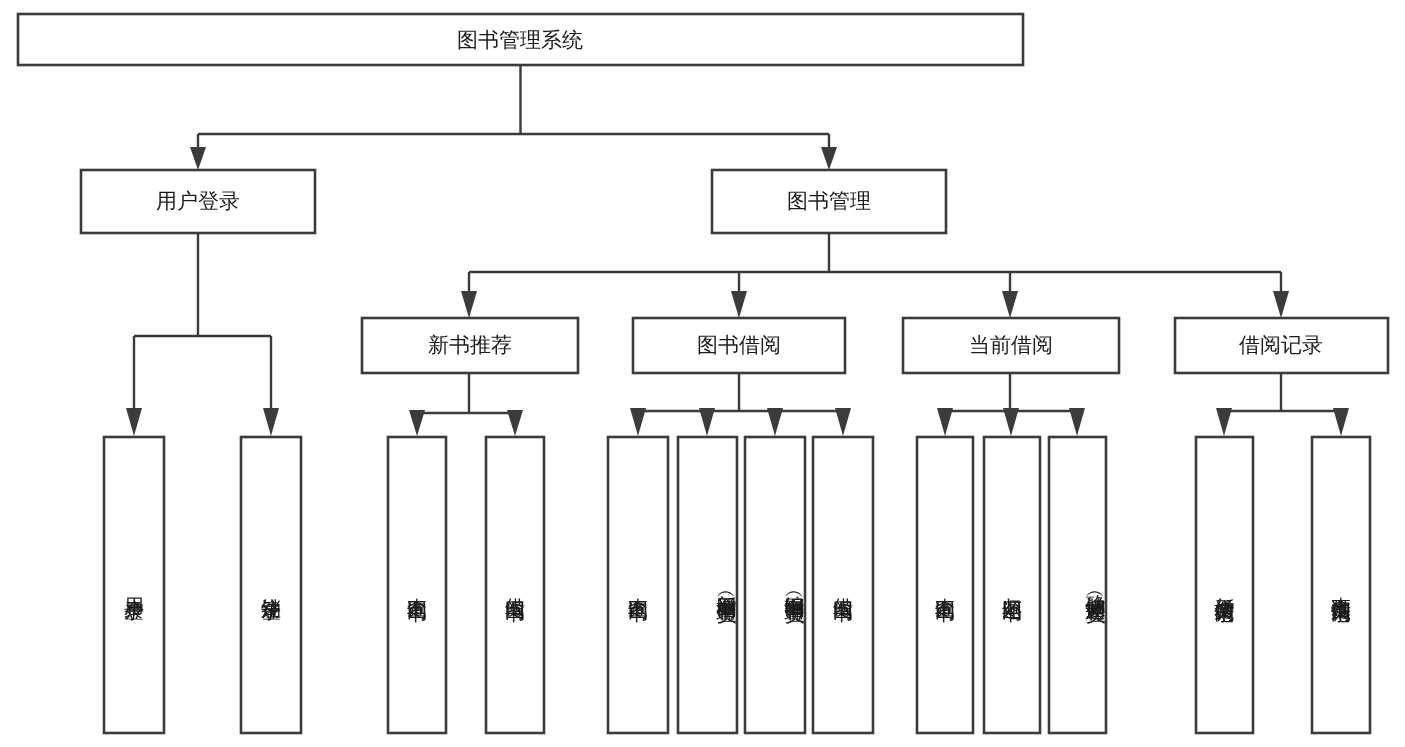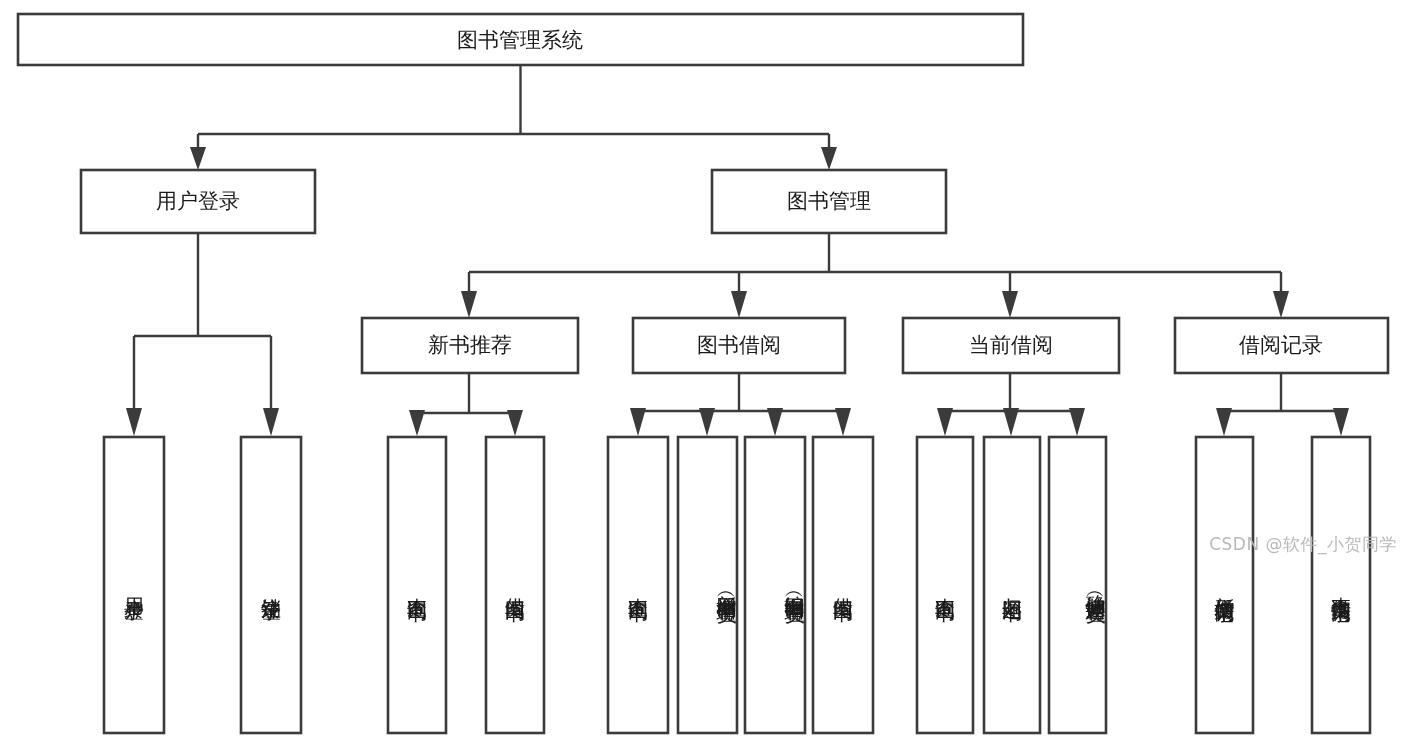--- a/index.html
+++ b/index.html
@@ -185,14 +185,13 @@
   <div class="leaf-label" style="left:608px;  top:437px; width:60px; height:296px;">查询图书</div>
   <div class="leaf-label" style="left:678px;  top:441px; width:59px; height:290px; align-items:flex-start;">新增图书（管理员）</div>
   <div class="leaf-label" style="left:745px;  top:441px; width:60px; height:290px; align-items:flex-start;">编辑图书（管理员）</div>
   <div class="leaf-label" style="left:813px;  top:437px; width:60px; height:296px;">借阅图书</div>
   <div class="leaf-label" style="left:917px;  top:437px; width:56px; height:296px;">查询图书</div>
   <div class="leaf-label" style="left:984px;  top:437px; width:56px; height:296px;">归还图书</div>
   <div class="leaf-label" style="left:1049px; top:441px; width:57px; height:290px; align-items:flex-start;">确认归还（管理员）</div>
   <div class="leaf-label" style="left:1196px; top:437px; width:57px; height:296px;">新增借阅记录</div>
   <div class="leaf-label" style="left:1312px; top:437px; width:58px; height:296px;">查询借阅记录</div>
 
-  <div class="watermark">CSDN @软件_小贺同学</div>
 </div>
 
 </body></html>

